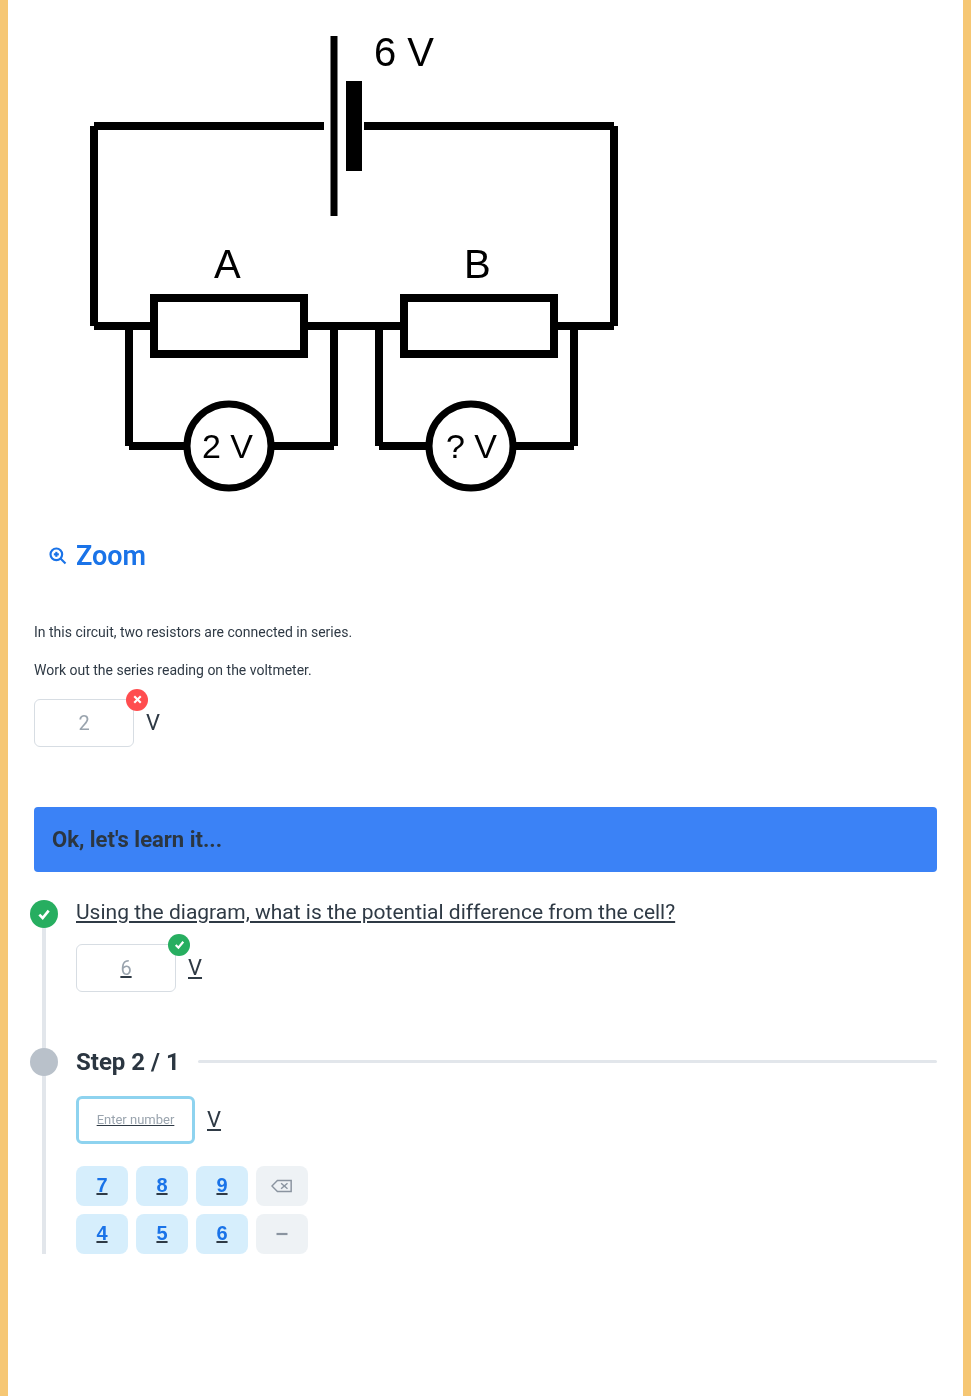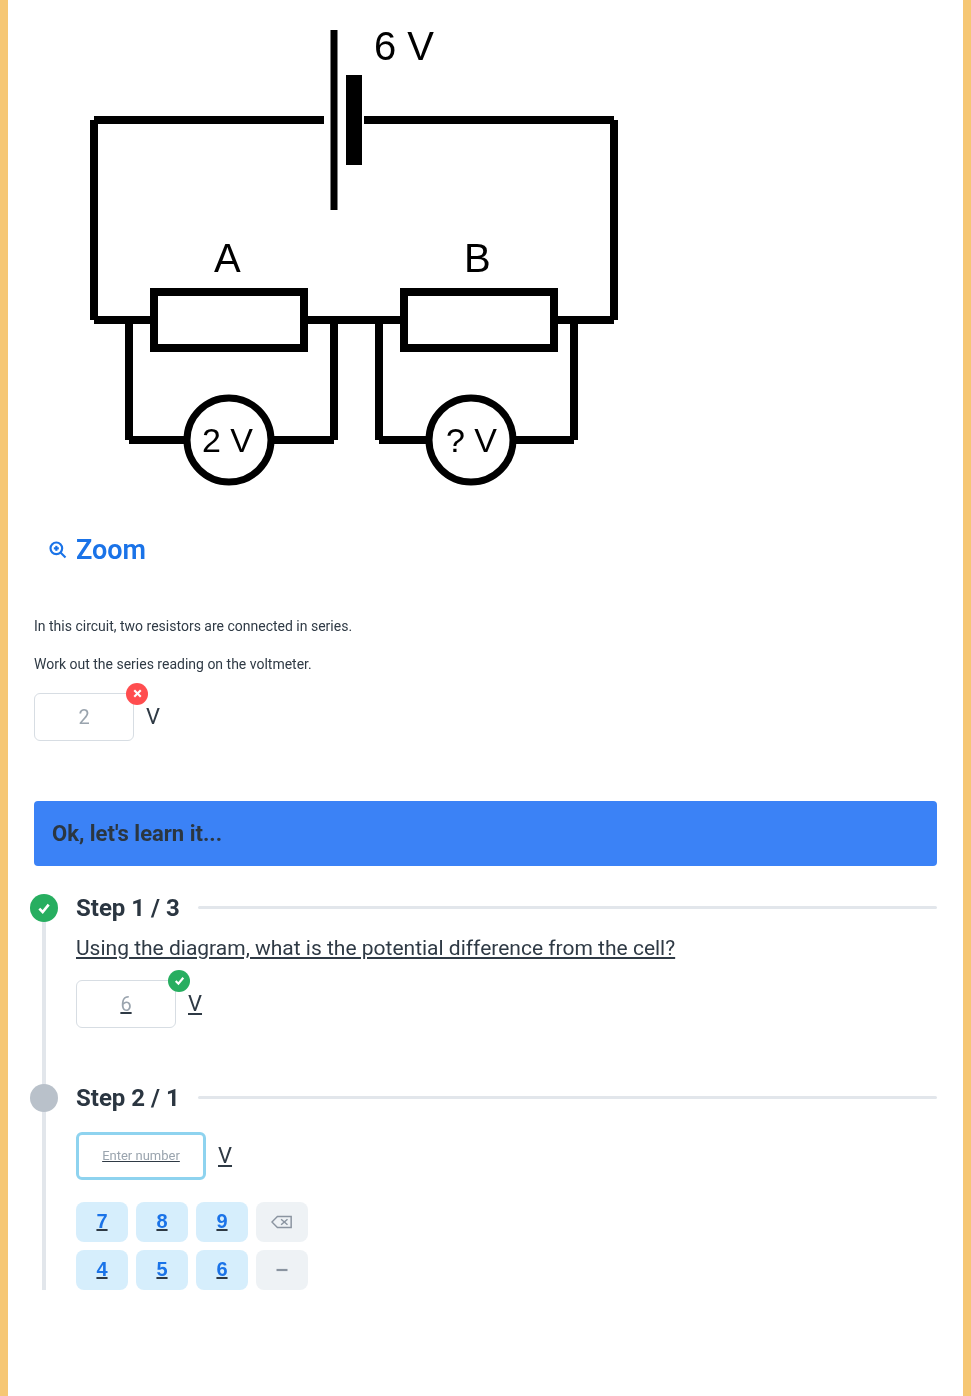--- a/index.html
+++ b/index.html
@@ -17,20 +17,21 @@
     border-right: 8px solid #f6c774;
     min-height: 1396px;
     overflow: hidden;
   }
   .inner {
     padding: 0 26px 0 26px;
   }
 
   
   .diagram-wrap {
+    padding-top: 6px;
   }
   svg.circuit {
     display: block;
   }
 
   .zoom-row {
     display: flex;
     align-items: center;
     gap: 8px;
     color: #1a73e8;
@@ -275,24 +276,20 @@
 
     <div class="steps">
       <div class="vertical-line"></div>
 
       <div class="step">
         <div class="step-marker done">
           <svg viewBox="0 0 24 24" fill="none" stroke="#fff" stroke-width="4">
             <polyline points="5,13 10,18 19,7"></polyline>
           </svg>
         </div>
-        <div class="step-head">
-          <div class="step-title">Step 1 / 3</div>
-          <div class="step-hr"></div>
-        </div>
         <div class="step-body">
           <div>Using the diagram, what is the potential difference from the cell?</div>
           <div class="answer-row" style="margin-top:20px;">
             <div class="num-input-box">
               <span>6</span>
             </div>
             <div class="badge good">
               <svg viewBox="0 0 24 24" fill="none" stroke="#fff" stroke-width="4">
                 <polyline points="5,13 10,18 19,7"></polyline>
               </svg>
@@ -303,21 +300,21 @@
       </div>
 
       <div class="step">
         <div class="step-marker"></div>
         <div class="step-head">
           <div class="step-title">Step 2 / 1</div>
           <div class="step-hr"></div>
         </div>
         <div class="step-body">
           <div class="answer-row" style="margin-top:20px;">
-            <div class="num-input-box active" style="width:130px">
+            <div class="num-input-box active" style="width:119px">
               <span textcontent="Enter number">Enter number</span>
             </div>
             <span class="unit-v">V</span>
           </div>
 
           <div class="keypad">
             <div class="keypad-row">
               <button class="key">7</button>
               <button class="key">8</button>
               <button class="key">9</button>

